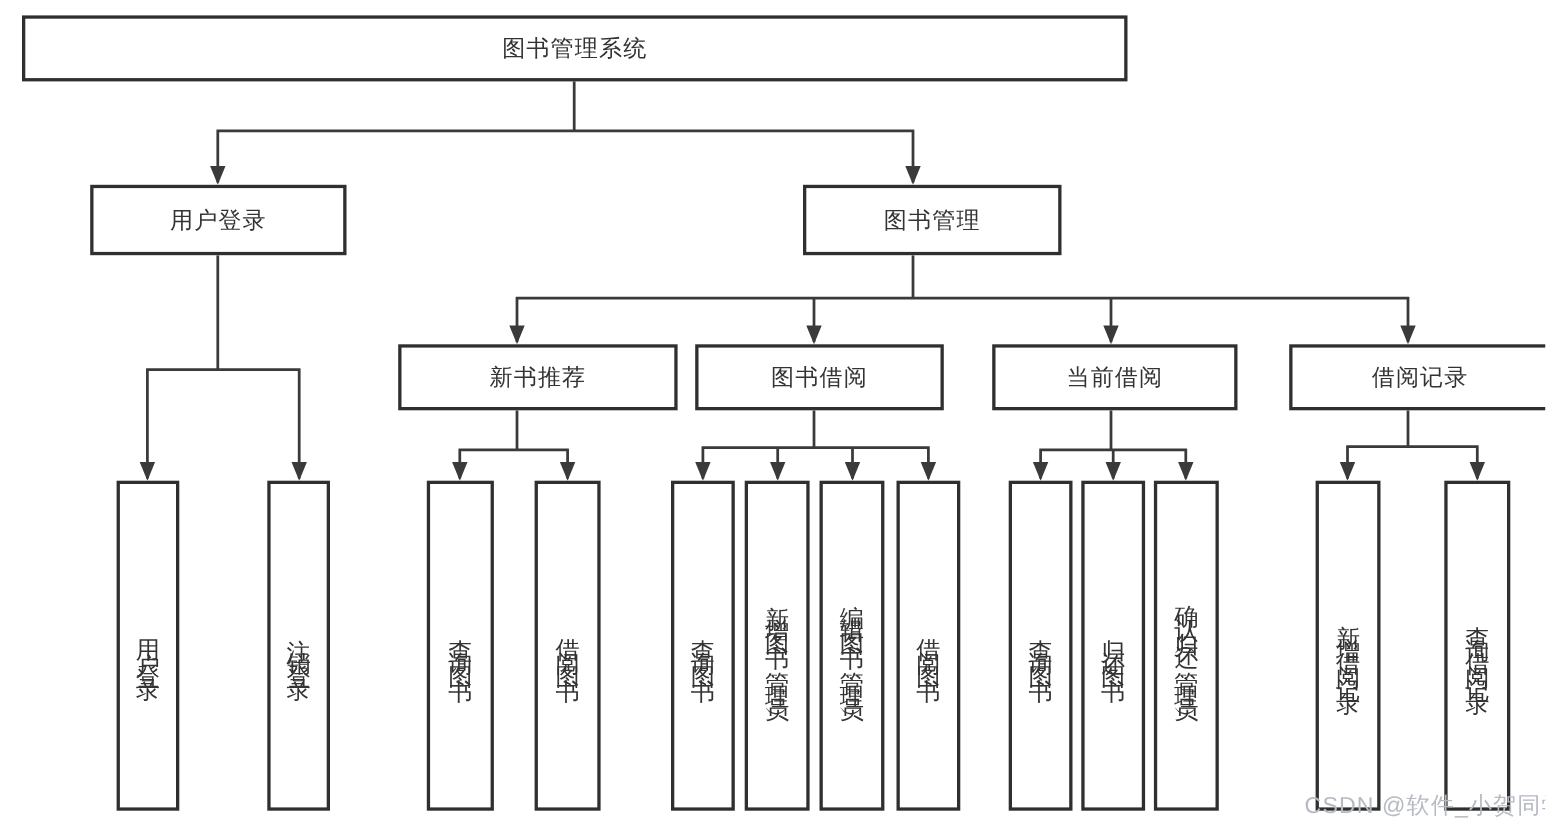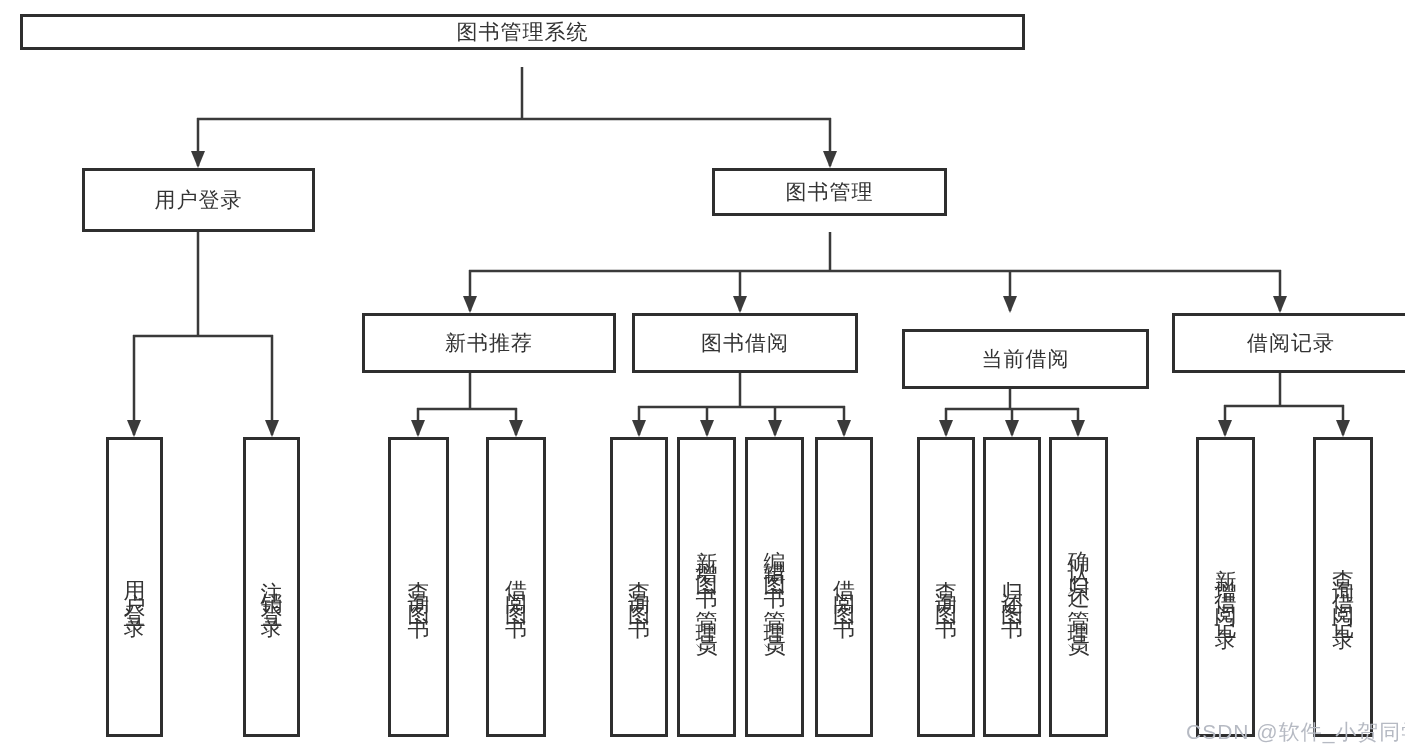--- a/index.html
+++ b/index.html
@@ -83,38 +83,38 @@
       <polygon points="768,420 782,420 775,437"></polygon>
       <polygon points="837,420 851,420 844,437"></polygon>
       <polygon points="939,420 953,420 946,437"></polygon>
       <polygon points="1005,420 1019,420 1012,437"></polygon>
       <polygon points="1071,420 1085,420 1078,437"></polygon>
       <polygon points="1218,420 1232,420 1225,437"></polygon>
       <polygon points="1336,420 1350,420 1343,437"></polygon>
     </g>
   </svg>
 
-  <div class="node" style="left:20px;top:14px;width:1005px;height:36px">
+  <div class="node" style="left:20px;top:14px;width:1005px;height:60px">
     <span>图书管理系统</span>
   </div>
 
   <div class="node" style="left:82px;top:168px;width:233px;height:64px">
     <span>用户登录</span>
   </div>
-  <div class="node" style="left:712px;top:168px;width:235px;height:48px">
+  <div class="node" style="left:730px;top:168px;width:235px;height:64px">
     <span>图书管理</span>
   </div>
 
   <div class="node" style="left:362px;top:313px;width:254px;height:60px">
     <span>新书推荐</span>
   </div>
   <div class="node" style="left:632px;top:313px;width:226px;height:60px">
     <span>图书借阅</span>
   </div>
-  <div class="node" style="left:902px;top:329px;width:247px;height:60px">
+  <div class="node" style="left:902px;top:313px;width:223px;height:60px">
     <span>当前借阅</span>
   </div>
   <div class="node" style="left:1172px;top:313px;width:238px;height:60px">
     <span>借阅记录</span>
   </div>
 
   <div class="node leaf" style="left:106px;width:57px">
     <span>用户登录</span>
   </div>
   <div class="node leaf" style="left:243px;width:57px">

